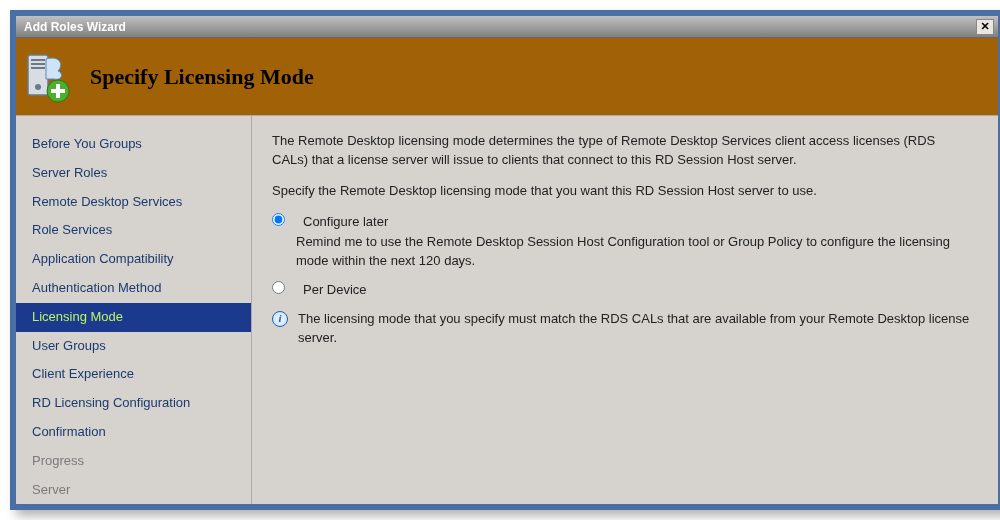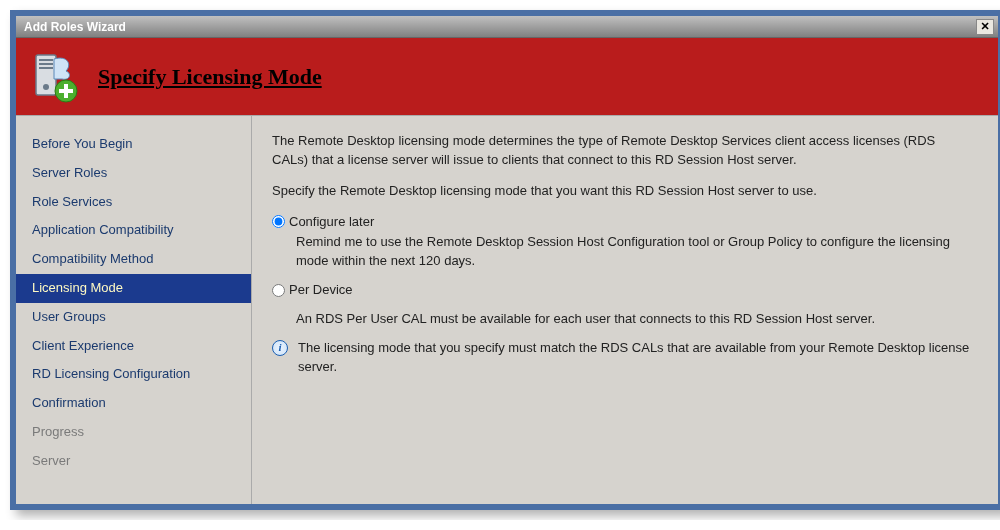--- a/index.html
+++ b/index.html
@@ -34,27 +34,26 @@
     width: 18px; height: 16px;
     background: #eae7e0;
     border: 1px solid #888;
     display: flex; align-items: center; justify-content: center;
     font-family: Arial, sans-serif;
     font-size: 11px; font-weight: bold;
     color: #000;
     cursor: pointer;
   }
   .header {
-    background: #b91c1c;
+    background: #a16207;
     height: 78px;
     display: flex;
     align-items: center;
     border-bottom: 1px solid #aaa;
-    padding-left: 12px;
-    text-decoration: underline;
+    padding-left: 4px;
   }
   .header-icon {
     width: 52px; height: 52px;
     margin-right: 18px;
     position: relative;
   }
   .page-title {
     font-family: Georgia, "Times New Roman", serif;
     font-size: 22px;
     font-weight: bold;
@@ -73,41 +72,40 @@
   .nav-item {
     padding: 4px 0 4px 16px;
     color: #1b3a6e;
     font-size: 13px;
     cursor: pointer;
     line-height: 1.6;
   }
   .nav-item.child { }
   .nav-item.selected {
     background: #1b3a8e;
-    color: #fef9c3;
+    color: #bef264;
   }
   .nav-item.disabled {
     color: #7a7a7a;
     cursor: default;
   }
   .content {
     flex: 1;
     padding: 16px 26px 16px 20px;
     color: #222;
     font-size: 13px;
     line-height: 1.45;
   }
   .content p { margin-bottom: 12px; }
   .radio-block {
     margin-bottom: 10px;
   }
   .radio-row {
     display: flex;
-    align-items: center;
-    gap: 4px;
+    gap: 18px;
     margin-bottom: 2px;
   }
   .radio-row input[type=radio]{
     width:13px; height:13px;
   }
   .radio-desc {
     margin-left: 24px;
     color: #222;
     margin-bottom: 10px;
   }
@@ -156,25 +154,26 @@
         <rect x="31" y="38" width="14" height="4" fill="#fff"></rect>
       </svg>
     </div>
     <div class="page-title">Specify Licensing Mode</div>
   </div>
 
   <div class="body">
 
     <div class="sidebar">
 
-    <div class="nav-item">Before You Begin</div>
+    <div class="nav-item">Before You Groups</div>
         <div class="nav-item">Server Roles</div>
+        <div class="nav-item">Remote Desktop Services</div>
         <div class="nav-item child">Role Services</div>
         <div class="nav-item child">Application Compatibility</div>
-        <div class="nav-item child">Compatibility Method</div>
+        <div class="nav-item child">Authentication Method</div>
         <div class="nav-item child selected">Licensing Mode</div>
         <div class="nav-item child">User Groups</div>
         <div class="nav-item child">Client Experience</div>
         <div class="nav-item child">RD Licensing Configuration</div>
         <div class="nav-item">Confirmation</div>
         <div class="nav-item disabled">Progress</div>
         <div class="nav-item disabled">Server</div>
       </div>
 
     <div class="content">
@@ -189,21 +188,20 @@
             </label>
             <div class="radio-desc">Remind me to use the Remote Desktop Session Host Configuration tool or Group Policy to configure the licensing mode within the next 120 days.</div>
           </div>
           <div class="radio-block">
             <label class="radio-row">
               <input type="radio" name="licmode" style="">
               <span>Per Device</span>
             </label>
           </div>
           <div class="radio-block">
-            <div class="radio-desc">An RDS Per User CAL must be available for each user that connects to this RD Session Host server.</div>
           </div>
         </div>
 
       <div class="info-row">
         <div class="info-icon">i</div>
         <div>The licensing mode that you specify must match the RDS CALs that are available from your Remote Desktop license server.</div>
       </div>
     </div>
 
   </div>

